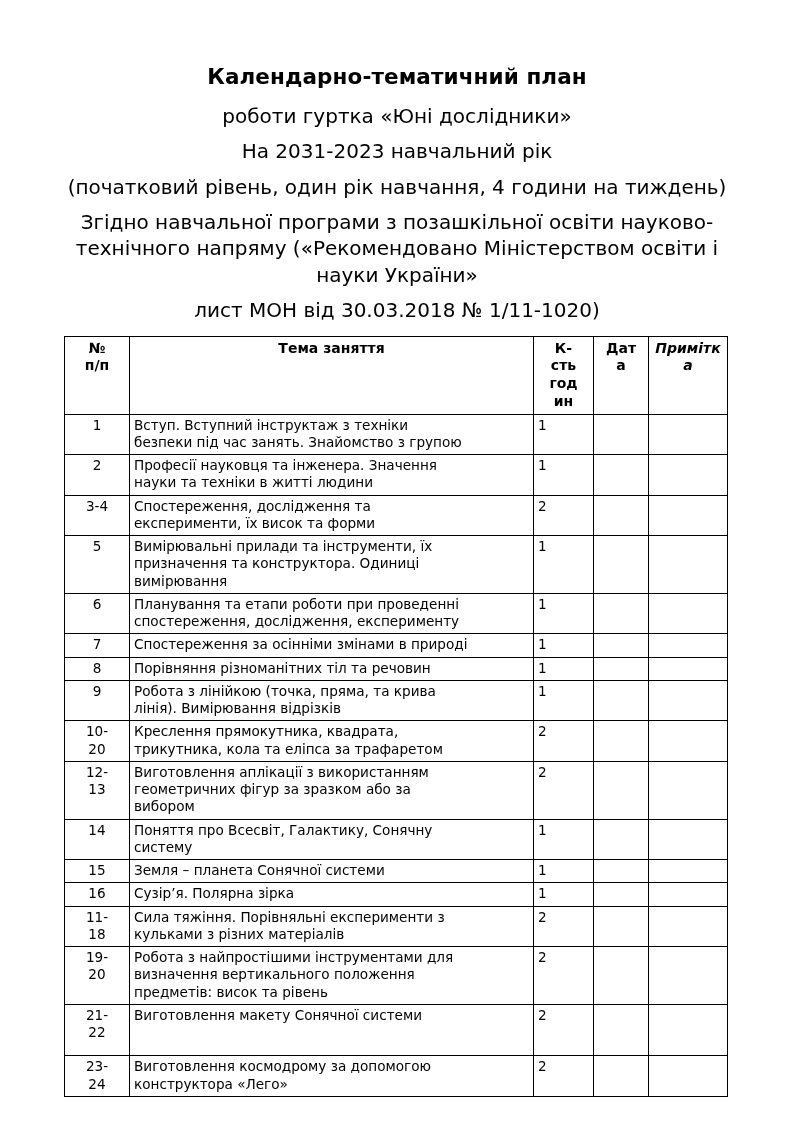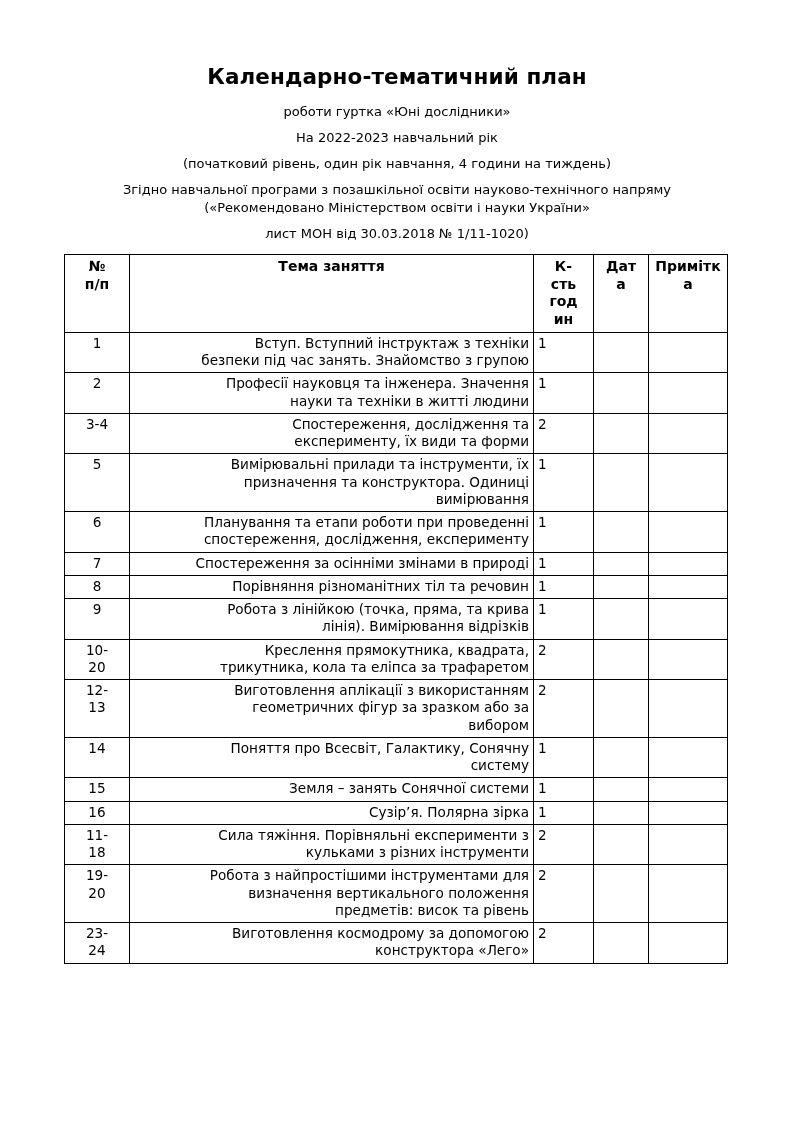--- a/index.html
+++ b/index.html
@@ -28,21 +28,21 @@
     text-align: center;
   }
   .doc-title {
     font-size: 21.5px;
     font-weight: bold;
     line-height: 1.25;
     margin: 0 0 12px 0;
     letter-spacing: 0.1px;
   }
   .subline {
-    font-size: 13px;
+    font-size: 20px;
     line-height: 1.32;
     margin: 0 0 9px 0;
     font-weight: normal;
   }
   .subline.para {
     margin: 0 0 9px 0;
     padding: 0 2px;
   }
   .table-wrap {
     padding: 0 64px;
@@ -72,41 +72,41 @@
   .col-topic { width: 404px; }
   .col-hours { width: 60px; }
   .col-date  { width: 55px; }
   .col-note  { width: 79px; }
 
   td.c-num {
     text-align: center;
     white-space: pre-line;
   }
   td.c-topic {
-    text-align: right;
+    text-align: left;
     white-space: pre-line;
   }
   td.c-hours {
     text-align: left;
     padding-left: 5px;
   }
   td.c-date, td.c-note { }
 
   tr.r-tall td { padding-bottom: 14px; }
   tr.r-last td { padding-bottom: 2px; }
 </style>
 </head>
 <body>
 
 <div class="page">
 
   <div class="header-block">
     <h1 class="doc-title">Календарно-тематичний план</h1>
     <p class="subline">роботи гуртка «Юні дослідники»</p>
-    <p class="subline">На 2022-2023 навчальний рік</p>
+    <p class="subline">На 2031-2023 навчальний рік</p>
     <p class="subline">(початковий рівень, один рік навчання, 4 години на тиждень)</p>
     <p class="subline para">Згідно навчальної програми з позашкільної освіти науково-технічного напряму («Рекомендовано Міністерством освіти і науки України»</p>
     <p class="subline">лист МОН від 30.03.2018 № 1/11-1020)</p>
   </div>
 
   <div class="table-wrap">
     <table class="plan">
       <colgroup>
         <col class="col-num">
         <col class="col-topic">
@@ -118,21 +118,21 @@
         <tr>
           <th class="h-num" style="white-space:pre-line;">№
 п/п</th>
           <th>Тема заняття</th>
           <th style="white-space:pre-line;">К-
 сть
 год
 ин</th>
           <th style="white-space:pre-line;margin-top:43px;">Дат
 а</th>
-          <th style="white-space:pre-line;">Примітк
+          <th style="white-space:pre-line;font-style:italic;">Примітк
 а</th>
         </tr>
       </thead>
       <tbody id="plan-body">
           <tr>
             <td class="c-num">1</td>
             <td class="c-topic">Вступ. Вступний інструктаж з техніки
 безпеки під час занять. Знайомство з групою</td>
             <td class="c-hours">1</td>
             <td class="c-date"></td>
@@ -142,21 +142,21 @@
             <td class="c-num">2</td>
             <td class="c-topic">Професії науковця та інженера. Значення
 науки та техніки в житті людини</td>
             <td class="c-hours">1</td>
             <td class="c-date"></td>
             <td class="c-note"></td>
           </tr>
           <tr>
             <td class="c-num">3-4</td>
             <td class="c-topic">Спостереження,  дослідження та
-експерименту, їх види та форми</td>
+експерименти, їх висок та форми</td>
             <td class="c-hours">2</td>
             <td class="c-date"></td>
             <td class="c-note"></td>
           </tr>
           <tr>
             <td class="c-num">5</td>
             <td class="c-topic">Вимірювальні прилади та інструменти, їх
 призначення та конструктора. Одиниці
 вимірювання</td>
             <td class="c-hours">1</td>
@@ -215,51 +215,59 @@
           <tr>
             <td class="c-num">14</td>
             <td class="c-topic">Поняття про Всесвіт, Галактику,  Сонячну
 систему</td>
             <td class="c-hours">1</td>
             <td class="c-date"></td>
             <td class="c-note"></td>
           </tr>
           <tr>
             <td class="c-num">15</td>
-            <td class="c-topic">Земля – занять Сонячної системи</td>
+            <td class="c-topic">Земля – планета Сонячної системи</td>
             <td class="c-hours">1</td>
             <td class="c-date"></td>
             <td class="c-note"></td>
           </tr>
           <tr>
             <td class="c-num">16</td>
             <td class="c-topic">Сузір’я. Полярна зірка</td>
             <td class="c-hours">1</td>
             <td class="c-date"></td>
             <td class="c-note"></td>
           </tr>
           <tr>
             <td class="c-num">11-
 18</td>
             <td class="c-topic">Сила тяжіння. Порівняльні експерименти з
-кульками з різних інструменти</td>
+кульками з різних матеріалів</td>
             <td class="c-hours">2</td>
             <td class="c-date"></td>
             <td class="c-note"></td>
           </tr>
           <tr>
             <td class="c-num">19-
 20</td>
             <td class="c-topic">Робота з найпростішими інструментами для
 визначення вертикального положення
 предметів: висок та рівень</td>
             <td class="c-hours">2</td>
             <td class="c-date"></td>
             <td class="c-note"></td>
           </tr>
+          <tr class="r-tall">
+            <td class="c-num">21-
+22</td>
+            <td class="c-topic">Виготовлення макету Сонячної системи</td>
+            <td class="c-hours">2</td>
+            <td class="c-date"></td>
+            <td class="c-note"></td>
+          </tr>
           <tr>
             <td class="c-num">23-
 24</td>
             <td class="c-topic">Виготовлення космодрому за допомогою
 конструктора «Лего»</td>
             <td class="c-hours">2</td>
             <td class="c-date"></td>
             <td class="c-note"></td>
           </tr>
         </tbody>

